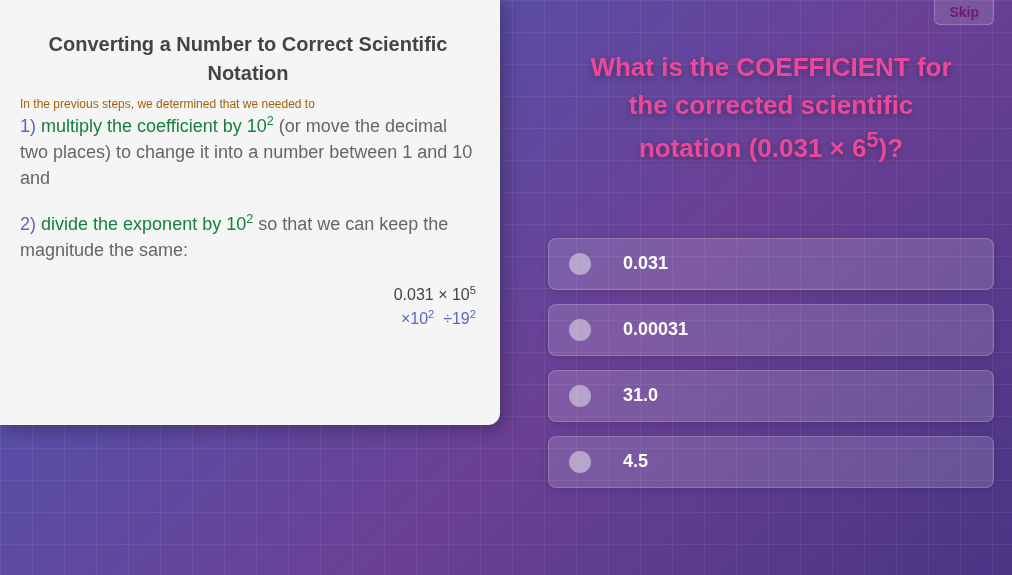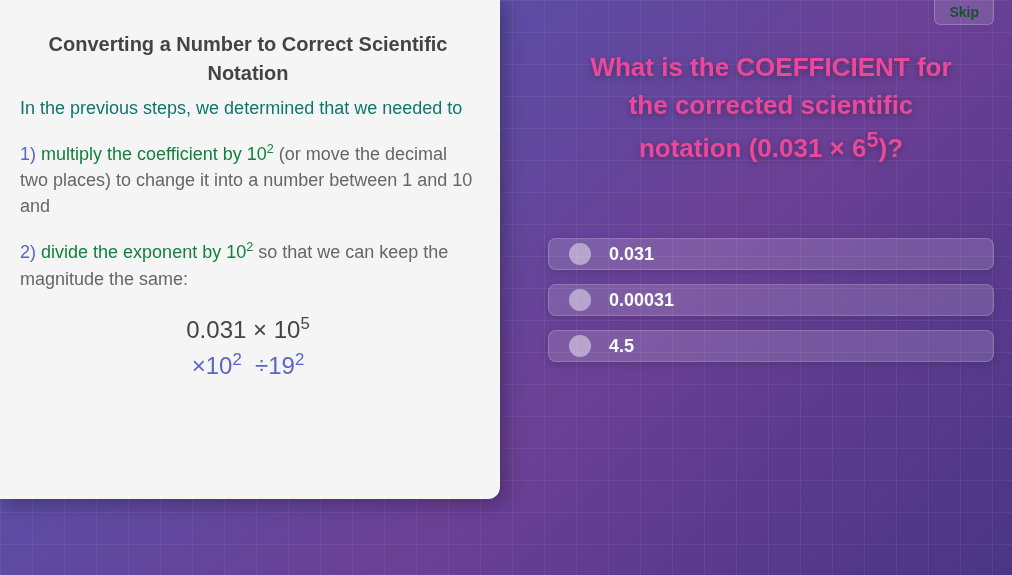--- a/index.html
+++ b/index.html
@@ -23,62 +23,61 @@
         linear-gradient(rgba(255,255,255,0.06) 1px, transparent 1px),
         linear-gradient(90deg, rgba(255,255,255,0.06) 1px, transparent 1px);
       background-size: 32px 32px;
       pointer-events: none;
     }
     .left-panel {
       position: relative;
       z-index: 2;
       background: #f5f5f5;
       width: 500px;
-      height: 499px;
+      height: 425px;
       margin: 0;
       border-radius: 0 0 12px 0;
       box-shadow: 4px 4px 20px rgba(0,0,0,0.3);
       padding: 30px 24px 20px 20px;
       color: #555;
     }
     .left-panel .title {
       text-align: center;
       font-weight: 700;
       color: #444;
       font-size: 20px;
       line-height: 1.45;
       margin-bottom: 8px;
     }
     .left-panel .intro {
-      font-size: 18px;
-      color: #0f766e;
+      font-size: 12px;
+      color: #a16207;
       line-height: 1.4;
-      margin-bottom: 20px;
     }
     .left-panel .step {
       font-size: 18px;
       color: #666;
       line-height: 1.45;
       margin-bottom: 20px;
     }
     .left-panel .step .num {
       color: #5a66c4;
     }
     .left-panel .step .hl {
       color: #15803d;
     }
     .left-panel sup {
       font-size: 0.7em;
       vertical-align: super;
       line-height: 0;
     }
     .equation-block {
-      text-align: center;
+      text-align: right;
       margin-top: 8px;
-      font-size: 24px;
+      font-size: 16px;
       color: #444;
       line-height: 1.5;
     }
     .equation-block .line2 {
       color: #5a66c4;
     }
     .right-panel {
       position: relative;
       z-index: 2;
       flex: 1;
@@ -86,21 +85,21 @@
       display: flex;
       flex-direction: column;
     }
     .skip-wrap {
       display: flex;
       justify-content: flex-end;
       margin-bottom: 24px;
     }
     .skip-btn {
       background: rgba(255,255,255,0.12);
-      color: #14532d;
+      color: #701a75;
       font-size: 14px;
       font-weight: 600;
       padding: 4px 14px;
       border-radius: 0 0 6px 6px;
       border: 1px solid rgba(255,255,255,0.2);
       border-top: none;
       cursor: pointer;
       margin-top: -10px;
     }
     .question {
@@ -118,24 +117,24 @@
     }
     .answers {
       display: flex;
       flex-direction: column;
       gap: 14px;
     }
     .answer {
       background: rgba(255,255,255,0.14);
       border: 1px solid rgba(255,255,255,0.18);
       border-radius: 8px;
-      padding: 4px 20px;
-      display: flex;
-      align-items: flex-end;
-      gap: 18px;
+      padding: 14px 20px;
+      display: flex;
+      align-items: flex-start;
+      gap: 32px;
       cursor: pointer;
       color: #fff;
       font-size: 18px;
       font-weight: 600;
       box-shadow: 0 2px 8px rgba(0,0,0,0.15);
     }
     .radio {
       width: 22px;
       height: 22px;
       border-radius: 50%;
@@ -199,16 +198,20 @@
     <div class="answer">
       <div class="radio"></div>
       <span>0.031</span>
     </div>
     <div class="answer">
       <div class="radio"></div>
       <span>0.00031</span>
     </div>
     <div class="answer">
       <div class="radio"></div>
+      <span>31.0</span>
+    </div>
+    <div class="answer">
+      <div class="radio"></div>
       <span>4.5</span>
     </div>
   </div>
 </div>
 
 </body></html>

